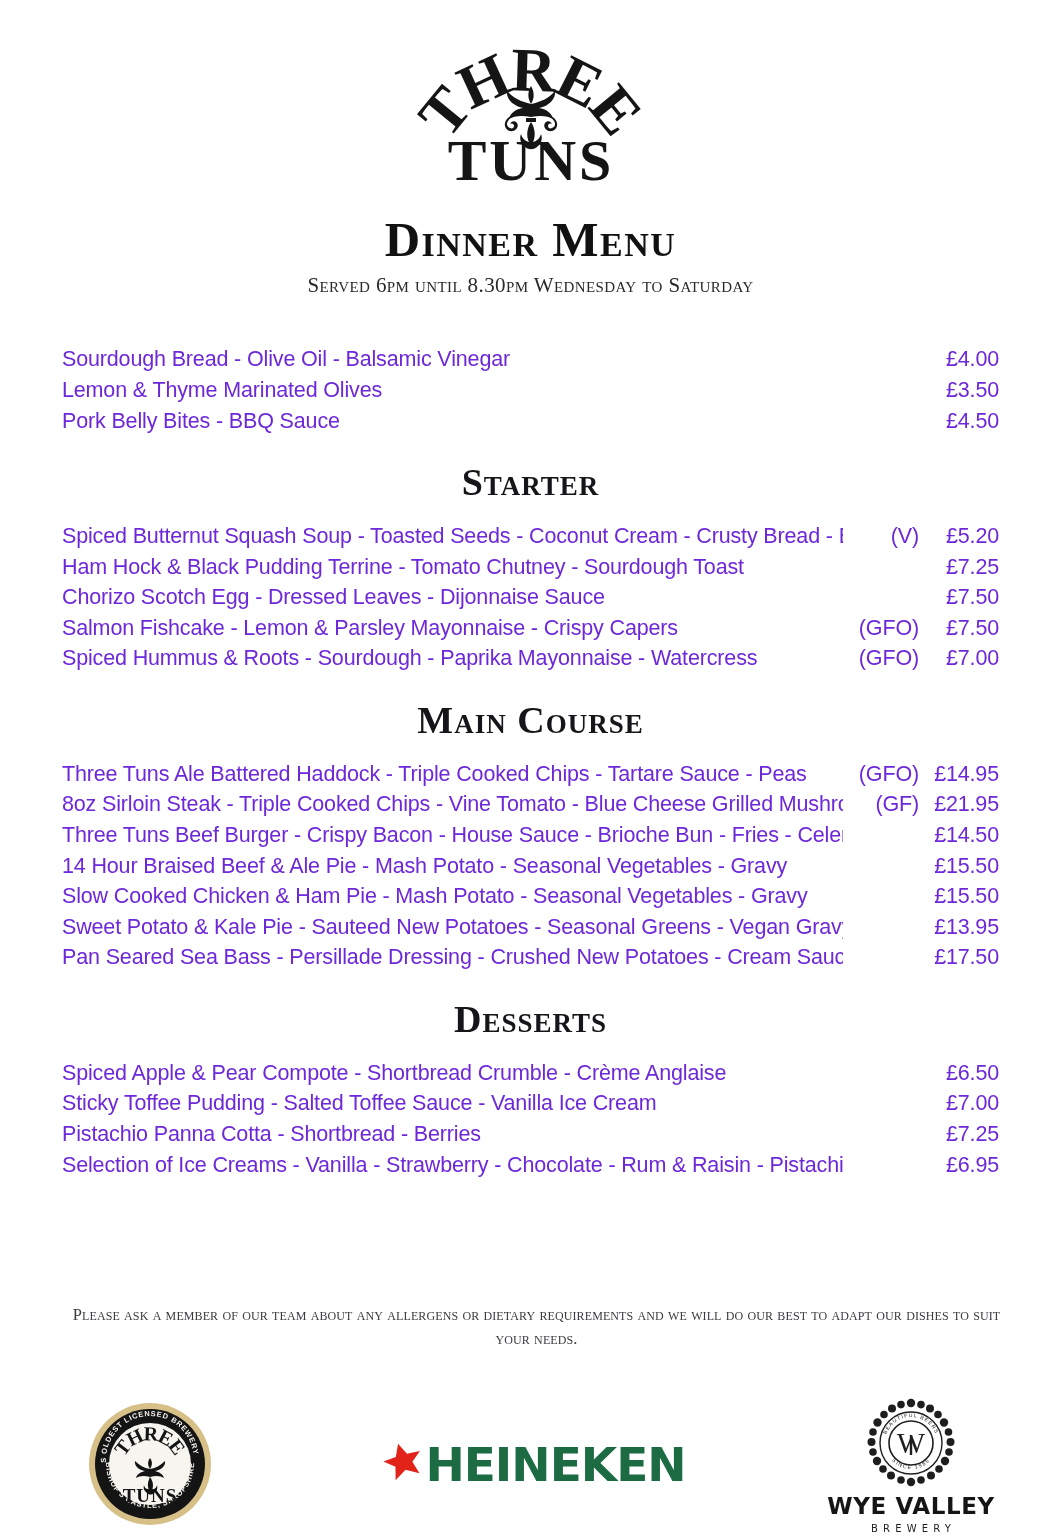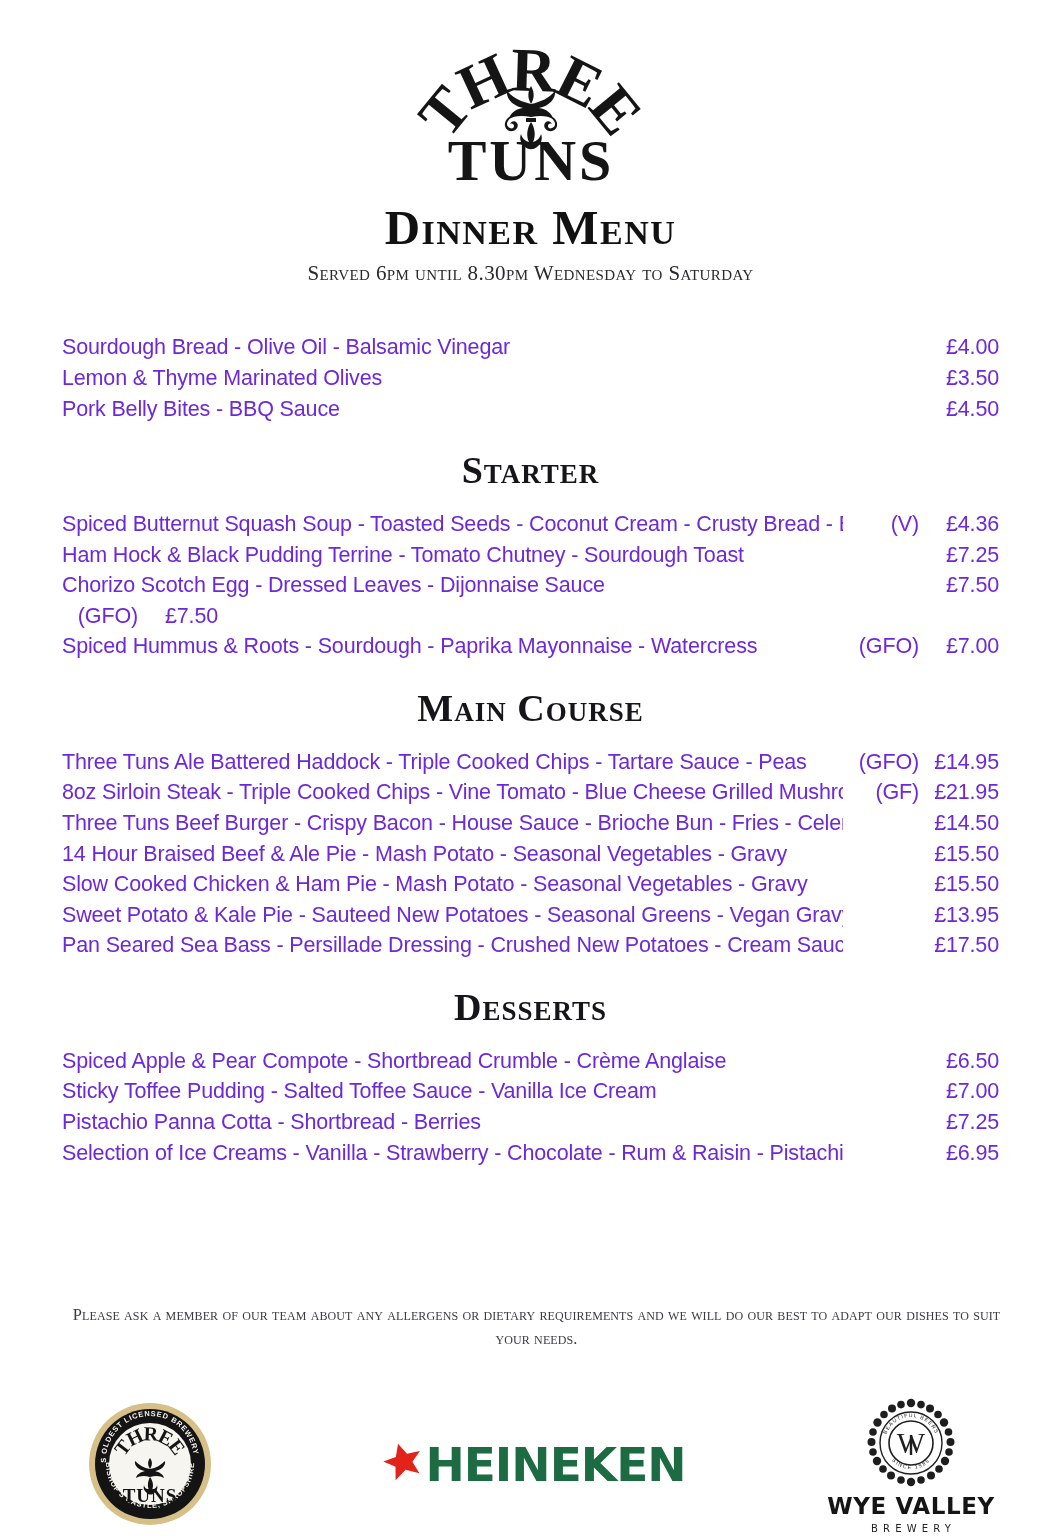--- a/index.html
+++ b/index.html
@@ -29,21 +29,21 @@
   }
 
   
   .menu-title {
     text-align: center;
     font-family: "Liberation Serif", serif;
     font-variant: small-caps;
     font-size: 49px;
     letter-spacing: 1.5px;
     color: #111111;
-    margin-top: 16px;
+    margin-top: 28px;
     line-height: 1.05;
   }
   .menu-subtitle {
     text-align: center;
     font-family: "Liberation Serif", serif;
     font-variant: small-caps;
     font-size: 21px;
     letter-spacing: 0.4px;
     color: #2a2a2e;
     margin-top: 8px;
@@ -222,33 +222,34 @@
           <span class="item-price">£4.50</span>
         </div>
       </div>
     </section>
     <section class="section">
       <h2 class="section-heading">Starter</h2>
       <div class="items">
         <div class="item">
           <span class="item-name">Spiced Butternut Squash Soup - Toasted Seeds - Coconut Cream - Crusty Bread - Butter</span>
           <span class="item-tag">(V)</span>
-          <span class="item-price">£4.36</span>
+          <span class="item-price">£5.20</span>
         </div>
         <div class="item">
           <span class="item-name">Ham Hock &amp; Black Pudding Terrine - Tomato Chutney - Sourdough Toast</span>
           <span class="item-tag"></span>
           <span class="item-price">£7.25</span>
         </div>
         <div class="item">
           <span class="item-name">Chorizo Scotch Egg - Dressed Leaves - Dijonnaise Sauce</span>
           <span class="item-tag"></span>
           <span class="item-price">£7.50</span>
         </div>
         <div class="item">
+          <span class="item-name">Salmon Fishcake - Lemon &amp; Parsley Mayonnaise - Crispy Capers</span>
           <span class="item-tag">(GFO)</span>
           <span class="item-price">£7.50</span>
         </div>
         <div class="item">
           <span class="item-name">Spiced Hummus &amp; Roots - Sourdough - Paprika Mayonnaise - Watercress</span>
           <span class="item-tag">(GFO)</span>
           <span class="item-price">£7.00</span>
         </div>
       </div>
     </section>

